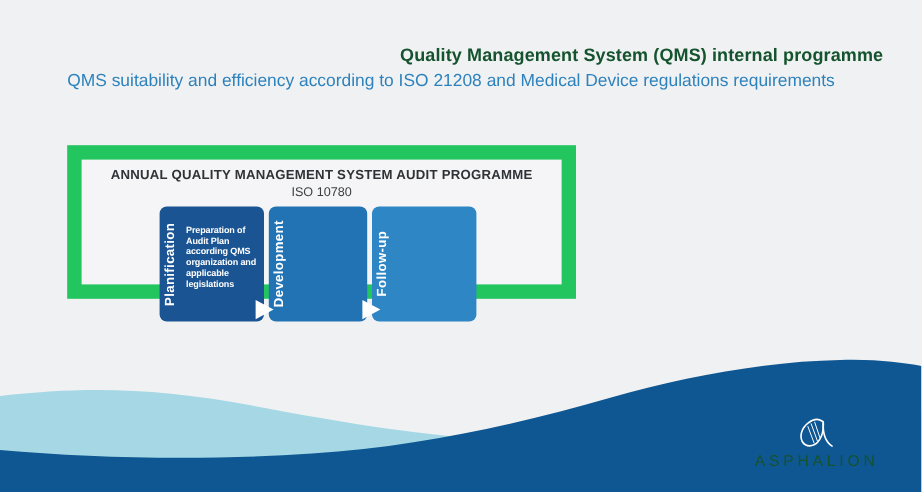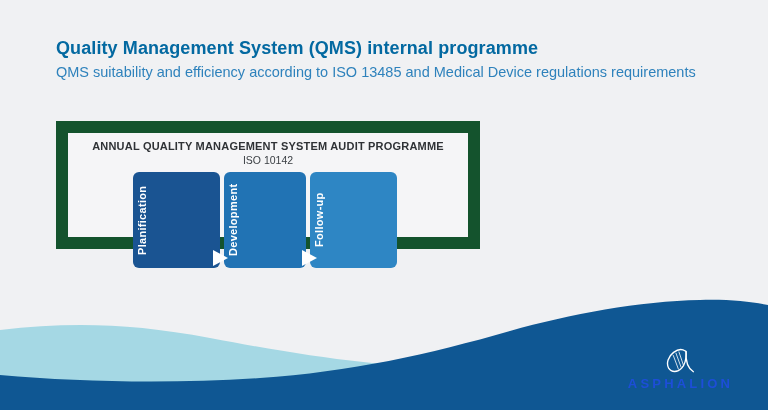--- a/index.html
+++ b/index.html
@@ -8,31 +8,31 @@
     position: relative;
     width: 768px; height: 410px;
     background: #f0f1f3;
     overflow: hidden;
     font-family: "Liberation Sans", sans-serif;
   }
 
   
   .header { position: absolute; left: 56px; top: 38px; width: 680px; }
   .header h1 {
-    font-size: 18px; font-weight: 700; color: #0369a1; letter-spacing: 0.1px;
+    font-size: 15px; font-weight: 700; color: #14532d; letter-spacing: 0.1px; text-align: right;
   }
   .header p {
     margin-top: 5px; font-size: 14.5px; font-weight: 400; color: #2e82bc;
   }
 
   
   .diagram {
     position: absolute; left: 56px; top: 121px;
     width: 424px; height: 128px;
-    background: #14532d;
+    background: #22c55e;
     padding: 12px;
   }
   .diagram-inner {
     position: relative; width: 100%; height: 100%;
     background: #f5f5f7;
   }
   .diagram-title {
     padding-top: 7px; text-align: center;
     font-size: 11px; font-weight: 700; color: #2f3236; letter-spacing: 0.2px;
   }
@@ -80,39 +80,40 @@
     position: absolute; left: 0; bottom: 0;
     width: 768px; height: 112px;
     display: block;
   }
   .logo {
     position: absolute; right: 33px; bottom: 19px;
     width: 112px; text-align: center;
   }
   .logo-mark { display: block; margin: 0 auto 2px auto; }
   .logo-text {
-    font-size: 13px; font-weight: 700; color: #1d4ed8;
+    font-size: 13px; font-weight: 400; color: #14532d;
     letter-spacing: 3.2px; padding-left: 3px; 
   }
 </style>
 </head>
 <body style="background: rgb(240, 241, 243);">
 
 <div class="header">
   <h1>Quality Management System (QMS) internal programme</h1>
-  <p>QMS suitability and efficiency according to ISO 13485 and Medical Device regulations requirements</p>
+  <p>QMS suitability and efficiency according to ISO 21208 and Medical Device regulations requirements</p>
 </div>
 
 <div class="diagram">
   <div class="diagram-inner">
     <div class="diagram-title">ANNUAL QUALITY MANAGEMENT SYSTEM AUDIT PROGRAMME</div>
-    <div class="diagram-subtitle">ISO 10142</div>
+    <div class="diagram-subtitle">ISO 10780</div>
 
     <div class="stage stage-1" style="background: rgb(26, 84, 146);">
       <div class="stage-label">Planification</div>
+      <div class="stage-text">Preparation of Audit Plan according QMS organization and applicable legislations</div>
     </div>
     <div class="stage stage-2" style="background: rgb(33, 115, 180);">
       <div class="stage-label">Development</div>
     </div>
     <div class="stage stage-3" style="background: rgb(46, 134, 196);">
       <div class="stage-label">Follow-up</div>
     </div>
 
     <div class="arrow arrow-1"></div>
     <div class="arrow arrow-2"></div>

